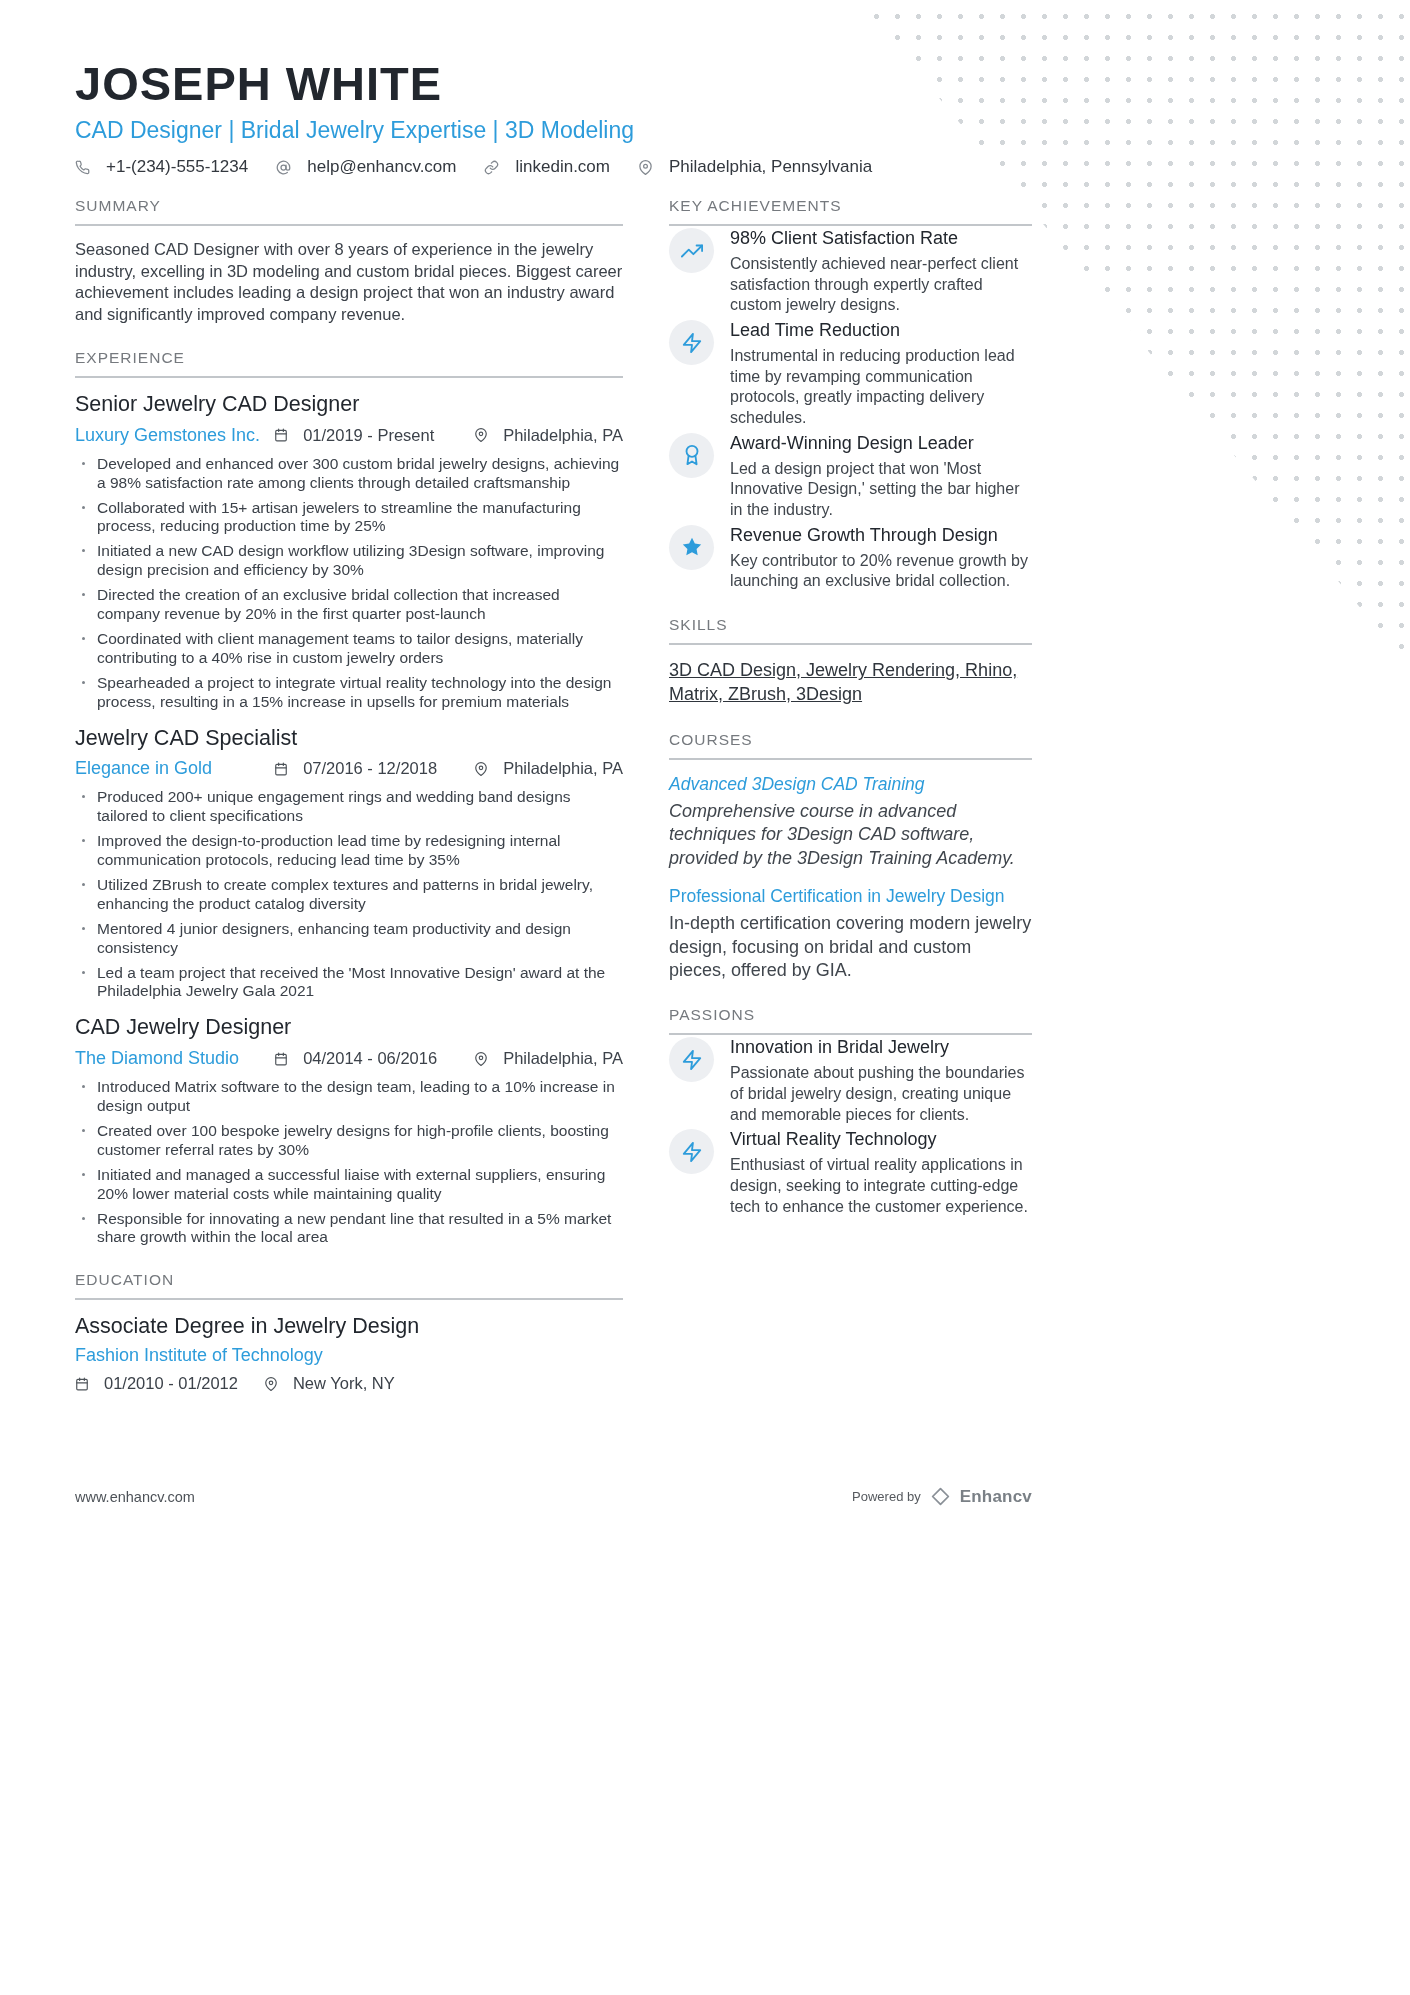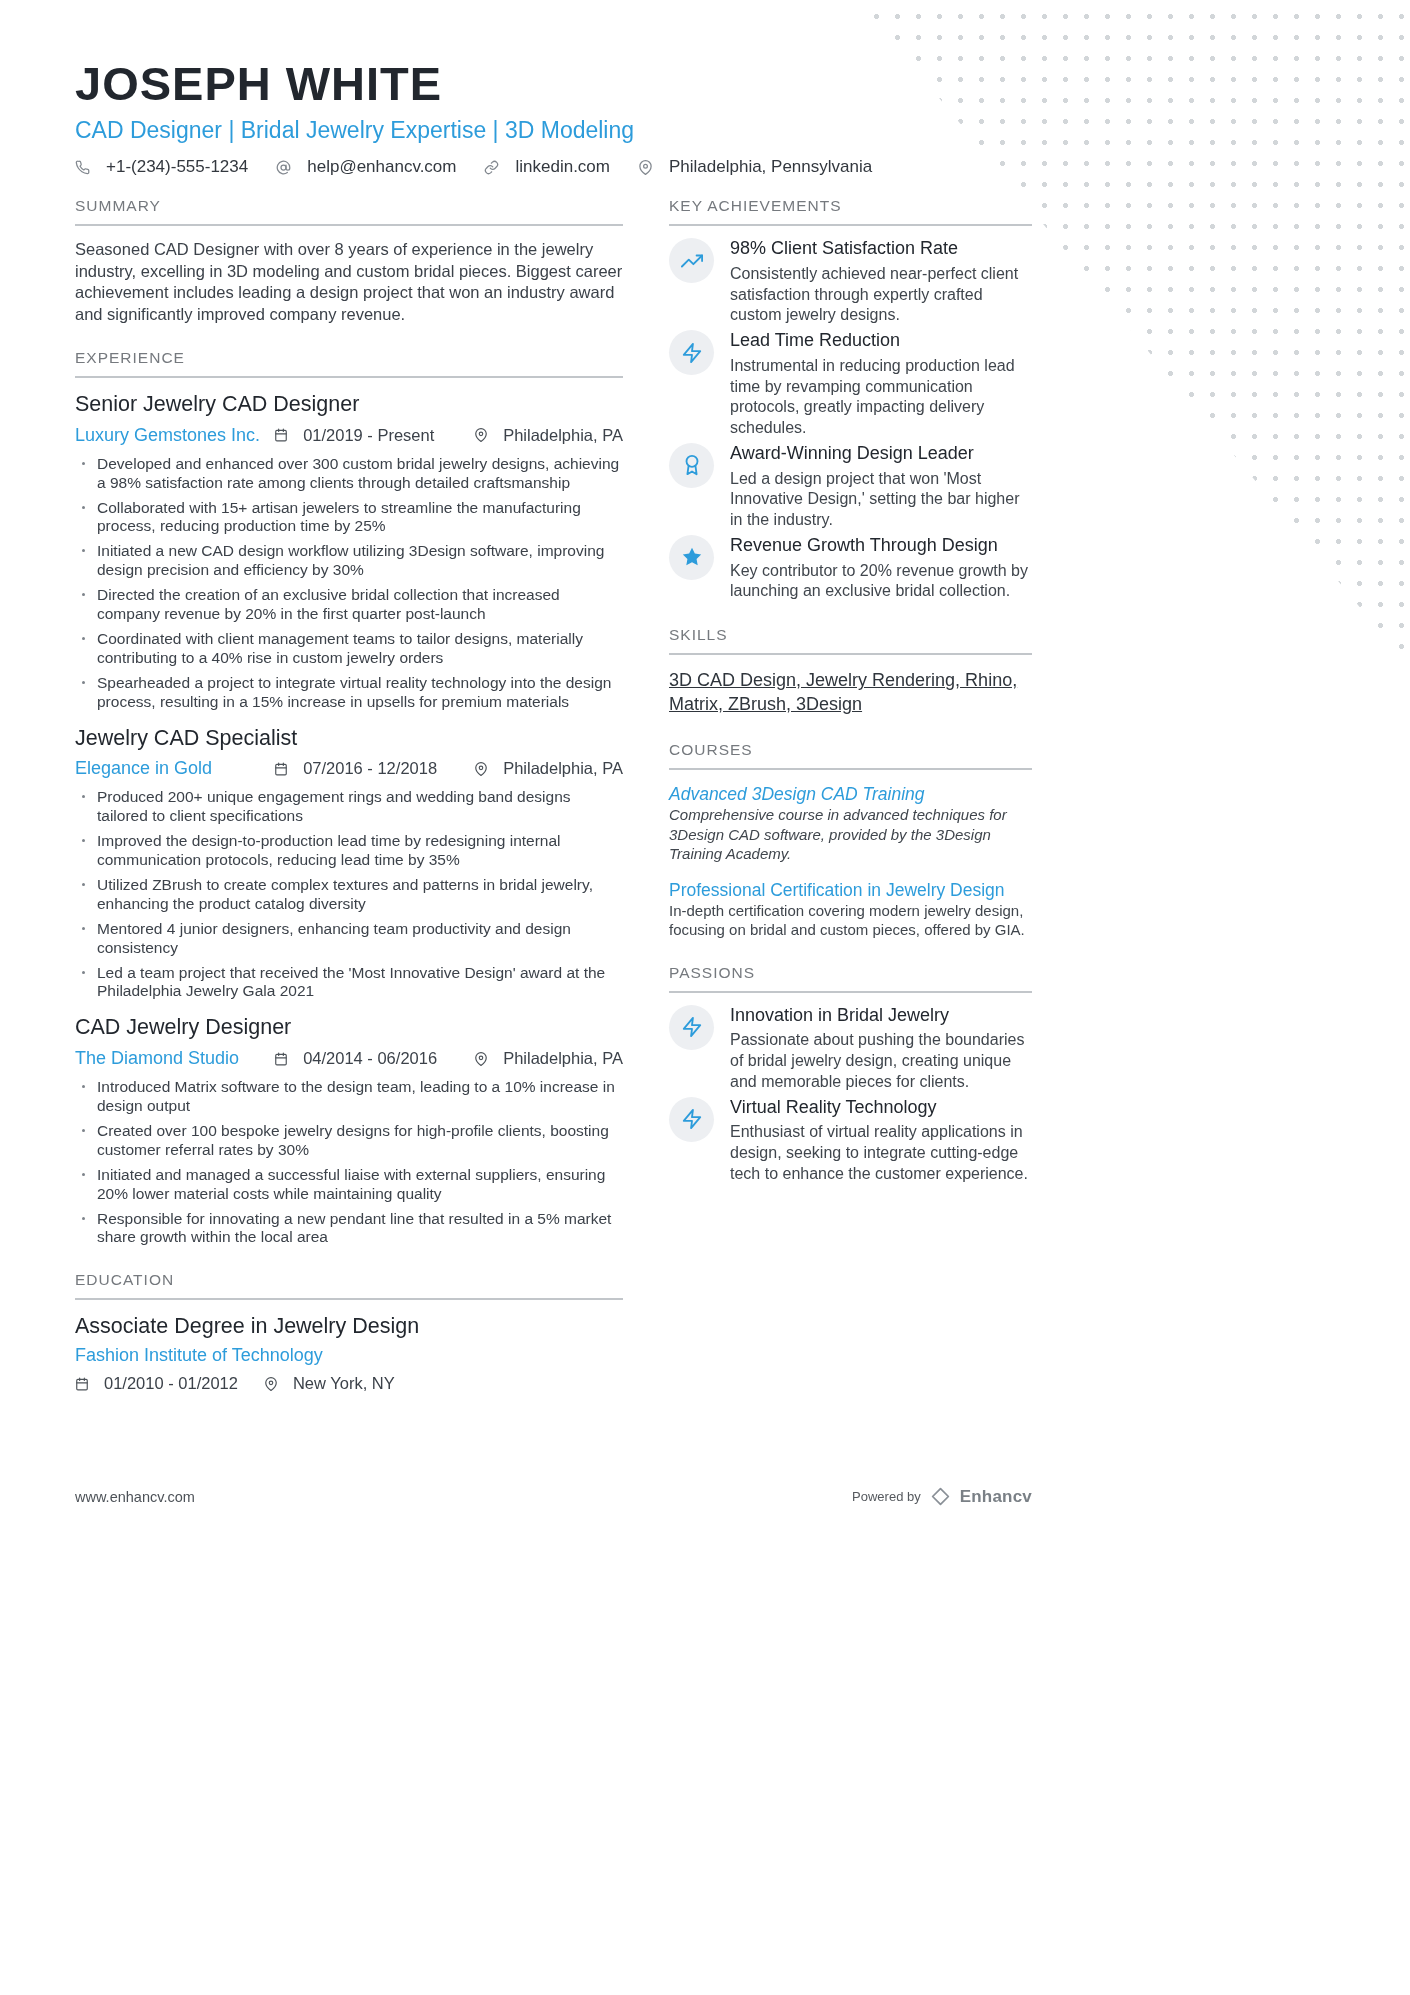--- a/index.html
+++ b/index.html
@@ -74,35 +74,35 @@
   }
   .bullets li::before {
     content: ""; position: absolute; left: 7px; top: 7px;
     width: 3px; height: 3px; border-radius: 50%; background: #7d838a;
   }
 
   .edu-school { margin-top: 6px; font-size: 18px; color: var(--accent, #2d9cdb); }
   .edu-meta { display: flex; align-items: center; gap: 26px; margin-top: 8px; }
 
   .ach { display: flex; gap: 16px; margin-top: 4px; }
-  .ach.first { margin-top: 12px; }
+  .ach.first { margin-top: 2px; }
   .ach-icon-wrap {
     width: 45px; height: 45px; border-radius: 50%; background: #edeff2;
     display: flex; align-items: center; justify-content: center; flex: none;
     color: var(--accent, #2d9cdb);
   }
   .ach-title { font-size: 18px; font-weight: 400; color: #22272e; line-height: 1.2; }
   .ach-text { margin-top: 4px; font-size: 16px; line-height: 1.3; color: #40464d; }
 
   .skills-text { margin-top: 14px; font-size: 18px; line-height: 1.33; color: #2f353c; text-decoration: underline; }
 
   .course { margin-top: 16px; }
   .course.first { margin-top: 14px; font-style: italic; }
   .course-title { font-size: 17.5px; color: var(--accent, #2d9cdb); line-height: 1.2; }
-  .course-text { font-size: 15px; line-height: 1.3; color: #40464d; }
+  .course-text { margin-top: 5px; font-size: 18px; line-height: 1.3; color: #40464d; }
 
   .footer {
     position: absolute; z-index: 1;
     left: 75px; top: 1486px; width: 957px;
     display: flex; justify-content: space-between; align-items: center;
   }
   .footer-site { font-size: 14.5px; color: #4d5258; }
   .powered { display: flex; align-items: center; gap: 9px; }
   .powered-label { font-size: 13px; color: #55595e; }
   .brand-mark { width: 21px; height: 21px; fill: none; stroke: #8a9097; stroke-width: 2;

